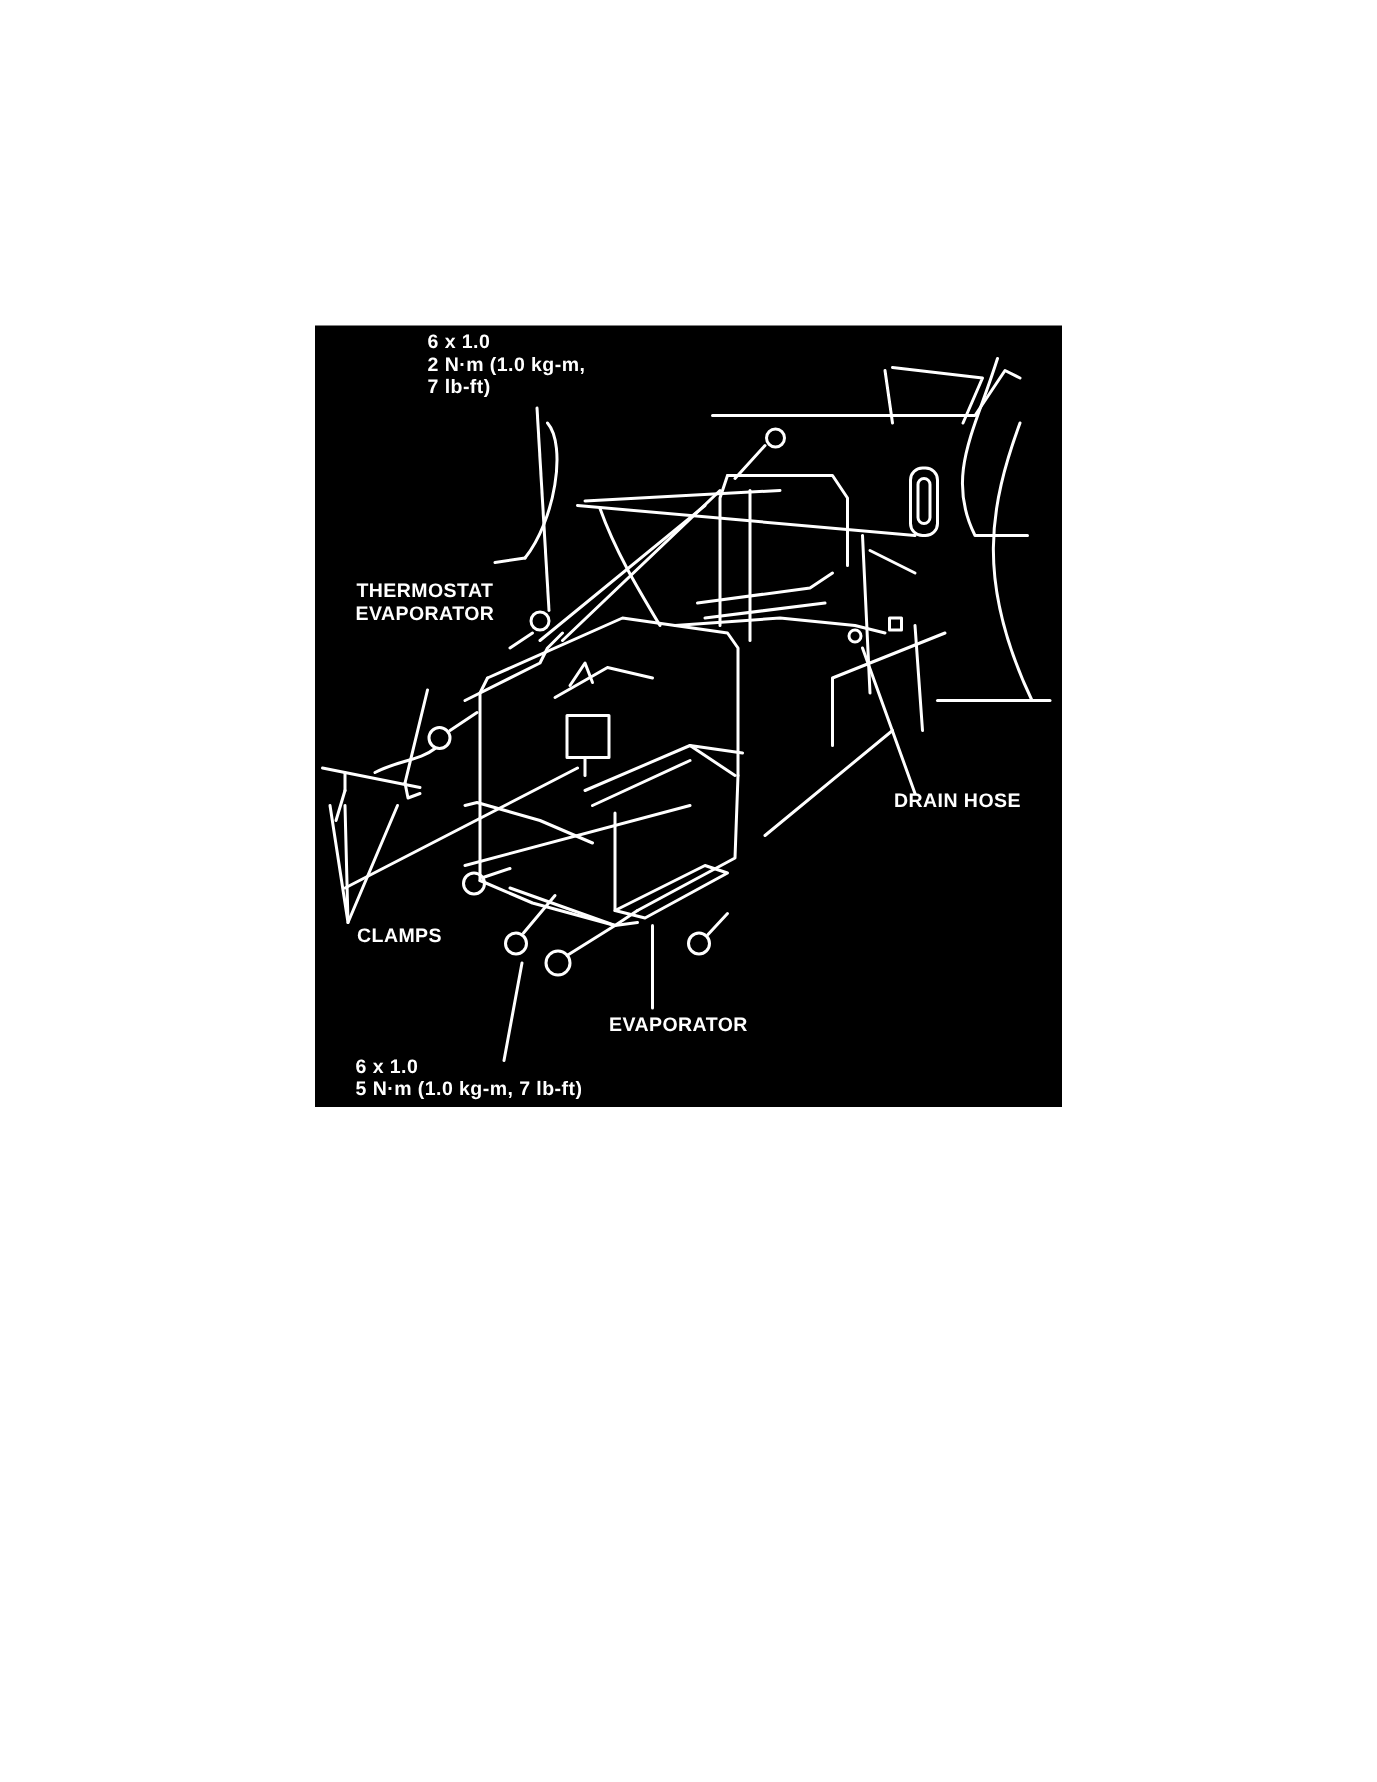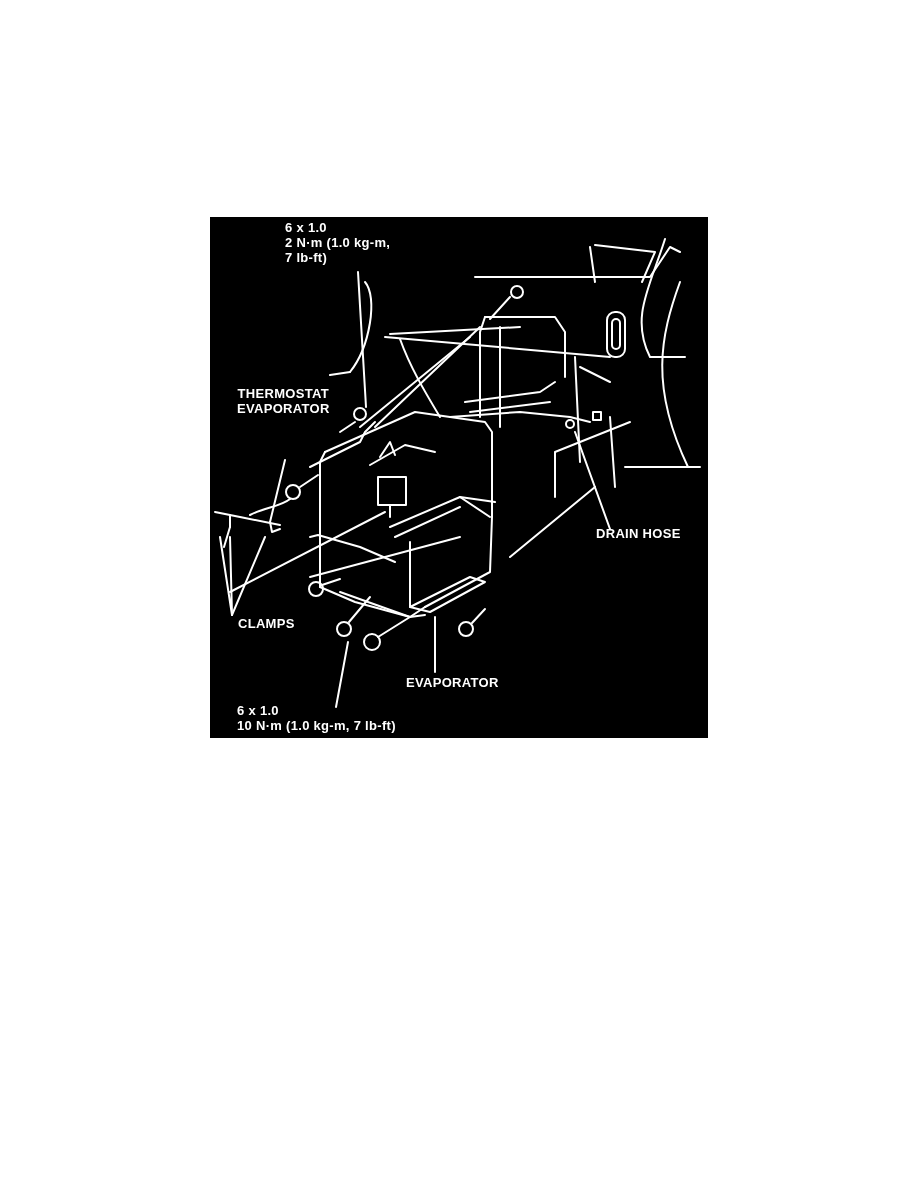--- a/index.html
+++ b/index.html
@@ -123,15 +123,15 @@
   </div>
 
   <div class="label" style="left:386px; top:309px;text-align:right;">DRAIN HOSE</div>
 
   <div class="label" style="left:28px; top:399px;">CLAMPS</div>
 
   <div class="label" style="left:196px; top:458px;">EVAPORATOR</div>
 
   <div class="label" style="left:27px; top:486px;">
     <div>6 x 1.0</div>
-    <div>10 N·m (1.0 kg-m, 7 lb-ft)</div>
+    <div>5 N·m (1.0 kg-m, 7 lb-ft)</div>
   </div>
 </div>
 
 </body></html>

